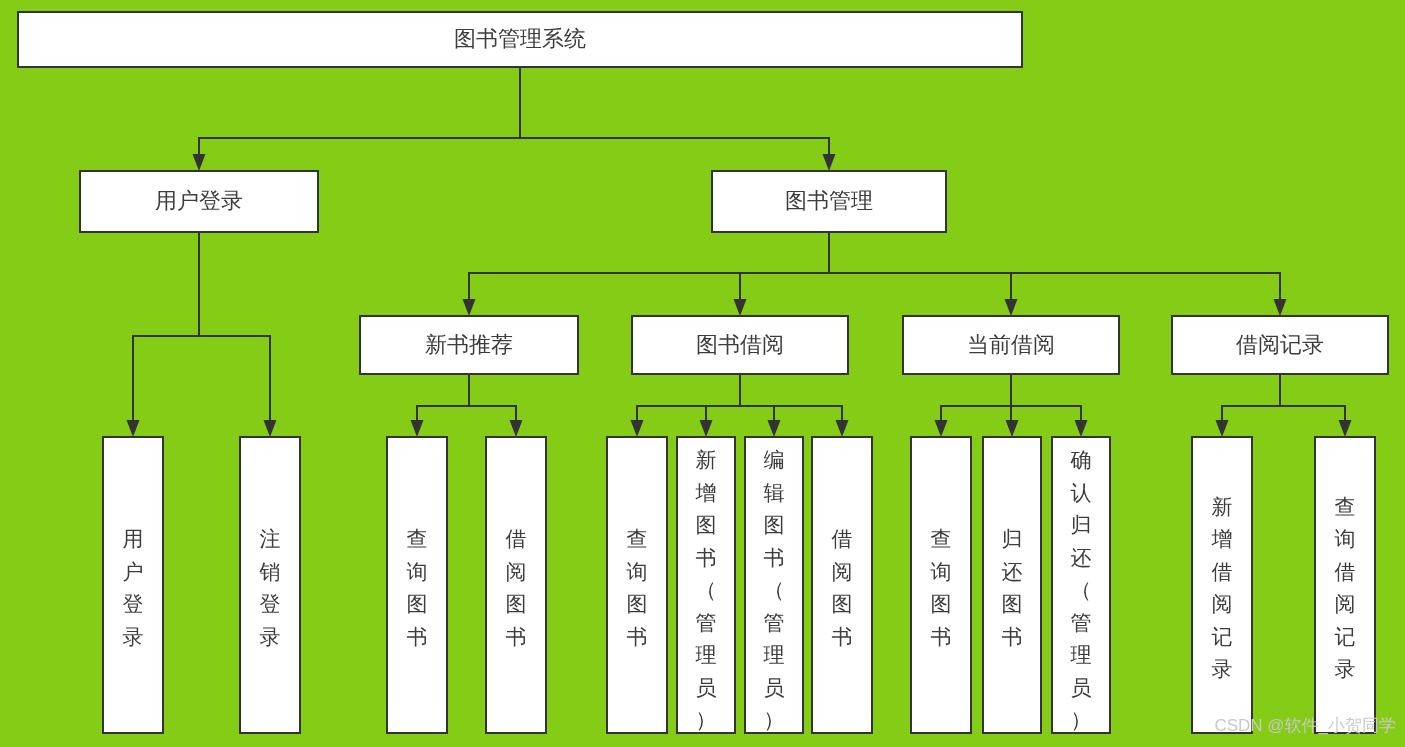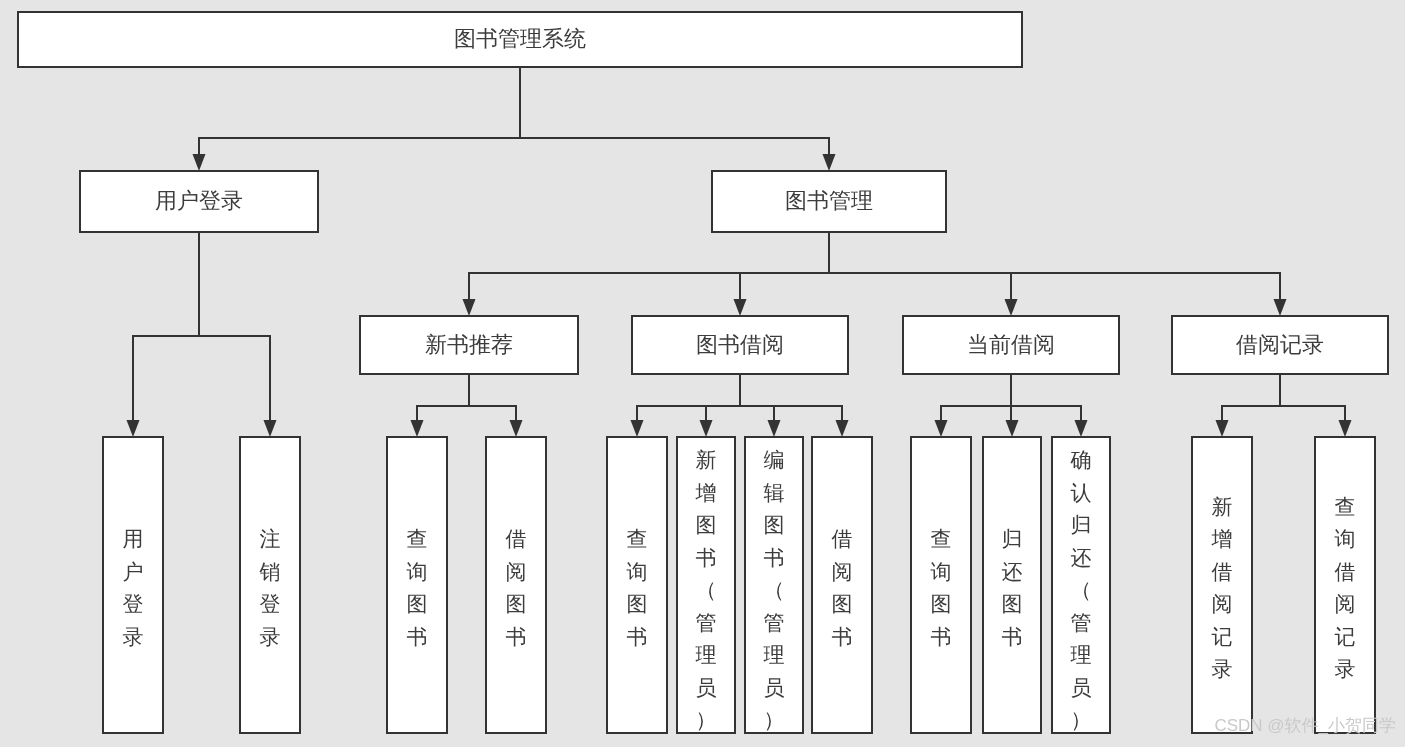--- a/index.html
+++ b/index.html
@@ -8,21 +8,21 @@
     padding: 0;
     background: #ffffff;
   }
   body {
     font-family: "Liberation Sans", "DejaVu Sans", sans-serif;
   }
   #diagram-root {
     position: relative;
     width: 1405px;
     height: 747px;
-    background: #e5e5e5;
+    background: #84cc16;
     overflow: hidden;
   }
   svg.diagram-canvas {
     position: absolute;
     left: 0;
     top: 0;
     width: 1405px;
     height: 747px;
     display: block;
   }

